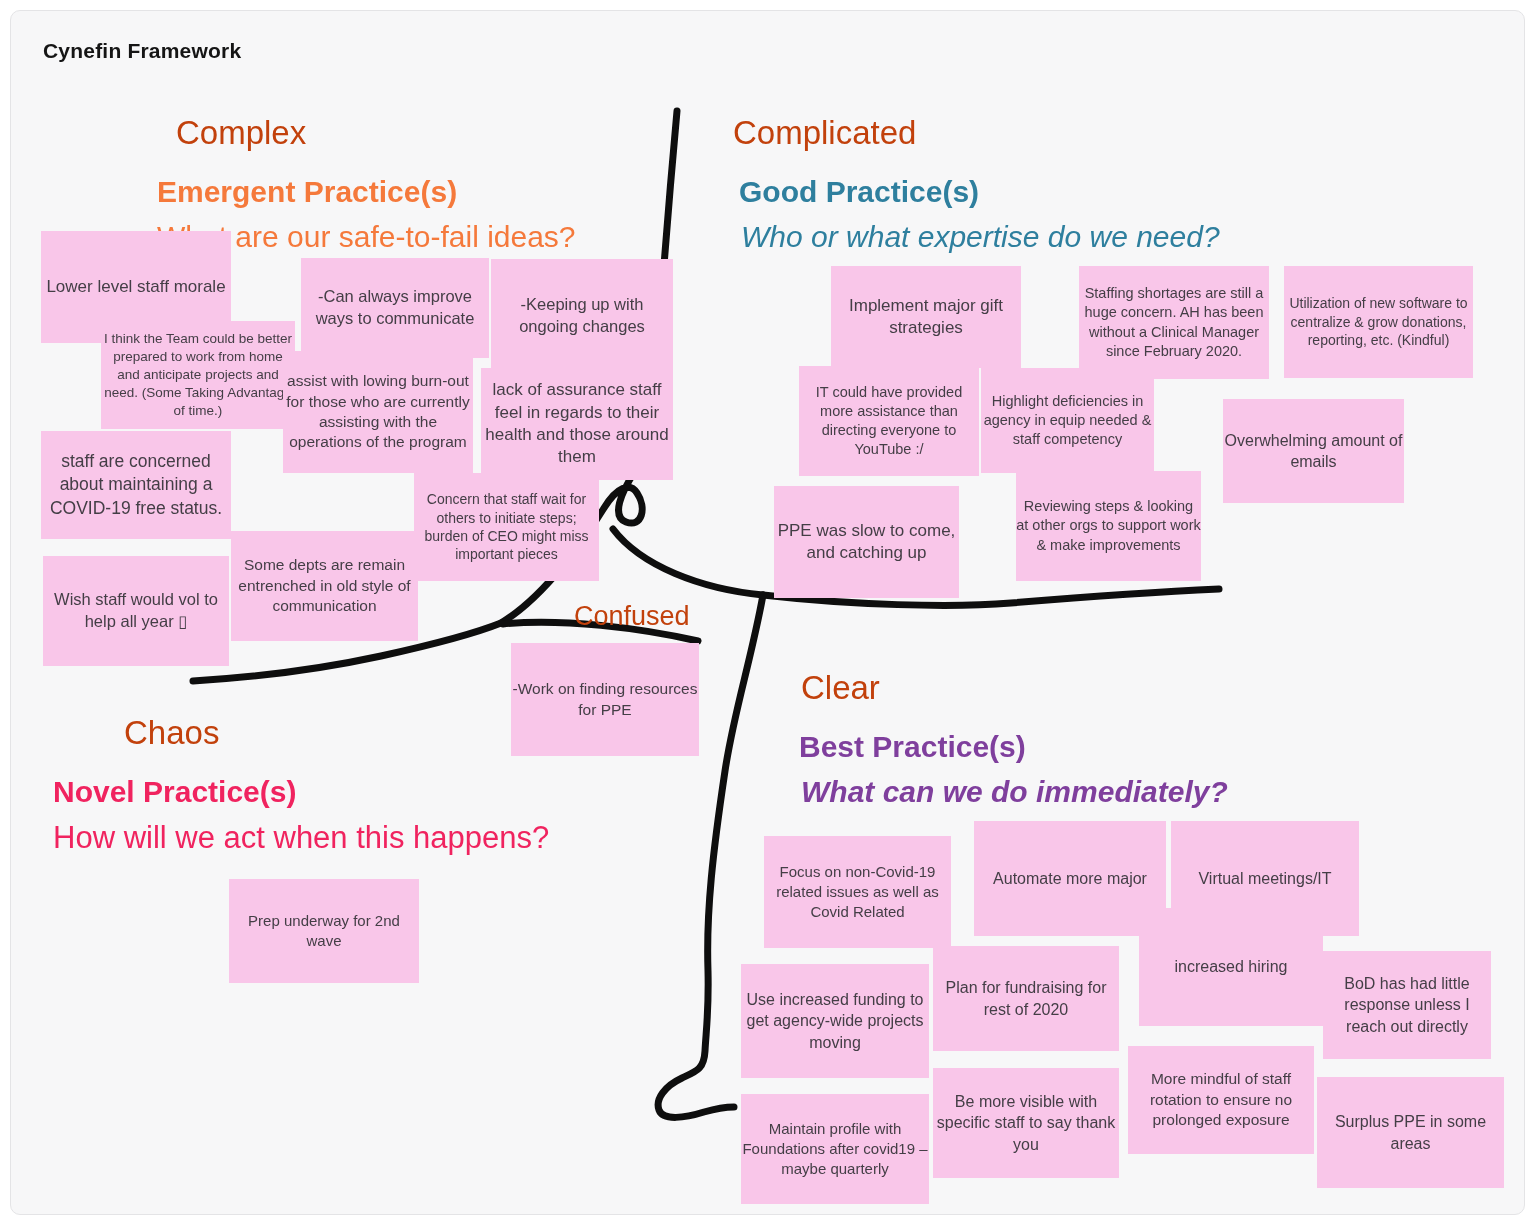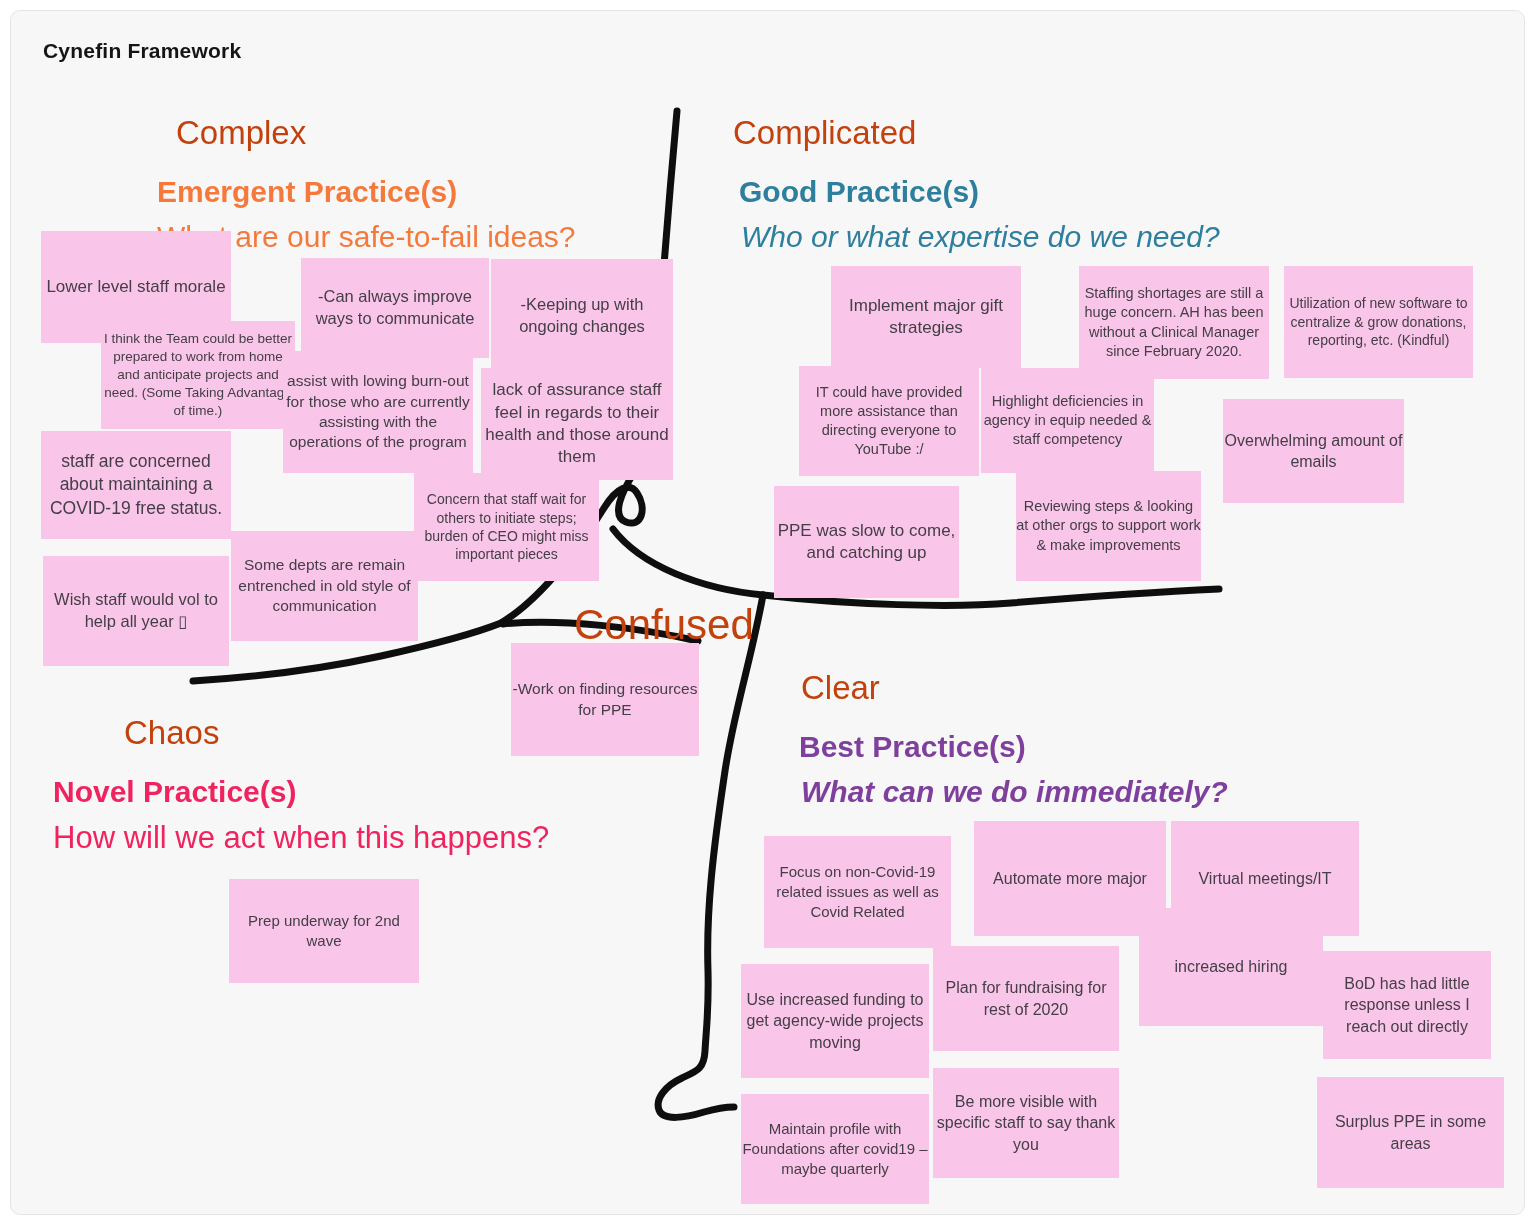--- a/index.html
+++ b/index.html
@@ -71,21 +71,21 @@
     <path d="M 676 110 C 667 210 658 320 652 400 C 649 442 645 452 634 470 C 620 492 610 515 625 521 C 641 527 646 507 636 492 C 629 481 616 486 603 507 C 585 536 545 595 500 622"></path>
     <path d="M 612 528 C 640 565 700 588 762 594"></path>
     <path d="M 192 680 C 260 676 320 668 380 655 C 430 644 470 634 500 622"></path>
     <path d="M 502 623 C 560 617 640 627 697 640"></path>
     <path d="M 762 594 C 850 604 950 607 1010 602 C 1070 597 1150 591 1218 588"></path>
     <path d="M 762 594 C 750 660 733 710 724 770 C 712 850 705 910 707 970 C 708 1010 705 1030 704 1050 C 703 1068 696 1070 681 1077 C 664 1085 654 1098 658 1109 C 662 1120 684 1117 703 1111 C 717 1107 726 1106 733 1106"></path>
   </svg>
 
   <div class="qlabel" style="left:165px; top:103px;">Complex</div>
   <div class="qlabel" style="left:722px; top:103px;">Complicated</div>
-  <div class="qlabel" style="left:563px; top:590px; font-size:42px;">Confused</div>
+  <div class="qlabel" style="left:563px; top:590px; font-size:27px;">Confused</div>
   <div class="qlabel" style="left:113px; top:703px;">Chaos</div>
   <div class="qlabel" style="left:790px; top:658px;">Clear</div>
 
   <div class="practice q-orange" style="left:146px; top:164px;">Emergent Practice(s)</div>
   <div class="question q-orange" style="left:146px; top:209px;">What are our safe-to-fail ideas?</div>
 
   <div class="practice q-teal" style="left:728px; top:164px;">Good Practice(s)</div>
   <div class="question q-teal italic" style="left:730px; top:209px;">Who or what expertise do we need?</div>
 
   <div class="practice q-pink" style="left:42px; top:764px;">Novel Practice(s)</div>
@@ -116,19 +116,20 @@
 
   <div class="note" style="left:500px; top:632px; width:188px; height:113px; font-size:15.5px;">-Work on finding resources for PPE</div>
 
   <div class="note" style="left:218px; top:868px; width:190px; height:104px; font-size:15px;">Prep underway for 2nd wave</div>
 
   <div class="note" style="left:753px; top:825px; width:187px; height:112px; font-size:15px;">Focus on non-Covid-19 related issues as well as Covid Related</div>
   <div class="note" style="left:963px; top:810px; width:192px; height:115px; font-size:16px;">Automate more major</div>
   <div class="note" style="left:1160px; top:810px; width:188px; height:115px; font-size:16px;">Virtual meetings/IT</div>
   <div class="note" style="left:1128px; top:897px; width:184px; height:118px; font-size:16px;">increased hiring</div>
   <div class="note" style="left:1312px; top:940px; width:168px; height:108px; font-size:16px;text-align:center;">BoD has had little response unless I reach out directly</div>
+  <div class="note" style="left:1117px; top:1035px; width:186px; height:108px; font-size:15.5px;">More mindful of staff rotation to ensure no prolonged exposure</div>
   <div class="note" style="left:1306px; top:1066px; width:187px; height:111px; font-size:16px;">Surplus PPE in some areas</div>
   <div class="note" style="left:730px; top:953px; width:188px; height:114px; font-size:16px;">Use increased funding to get agency-wide projects moving</div>
   <div class="note" style="left:922px; top:935px; width:186px; height:105px; font-size:16px;">Plan for fundraising for rest of 2020</div>
   <div class="note" style="left:922px; top:1057px; width:186px; height:110px; font-size:16px;">Be more visible with specific staff to say thank you</div>
   <div class="note" style="left:730px; top:1083px; width:188px; height:110px; font-size:15px;">Maintain profile with Foundations after covid19 – maybe quarterly</div>
 
 </div>
 
 </body></html>

